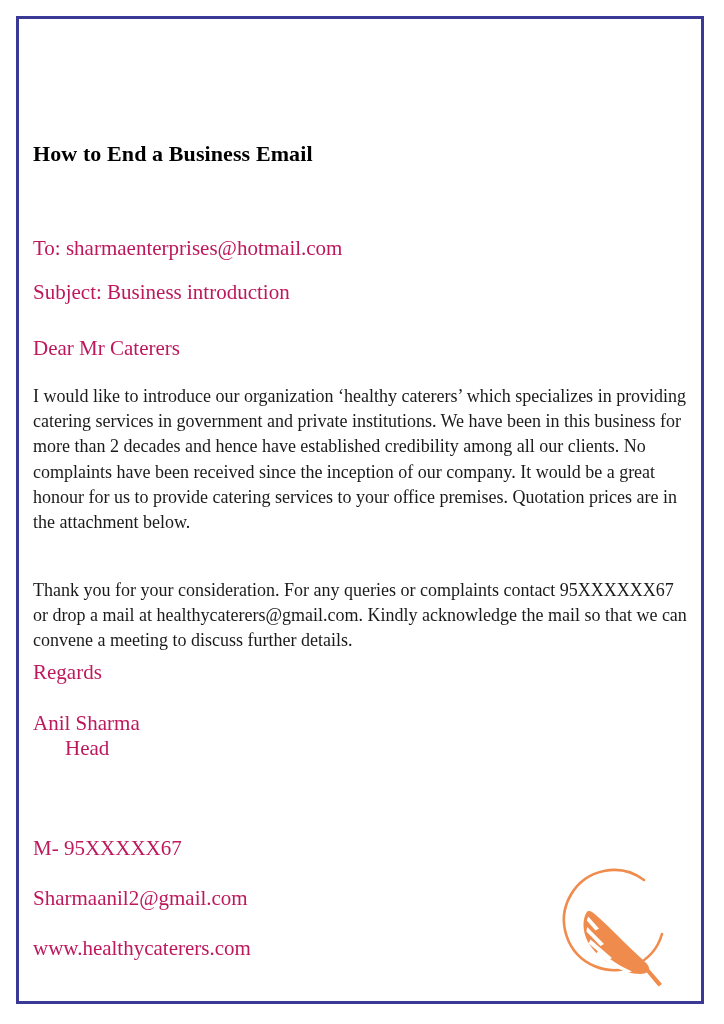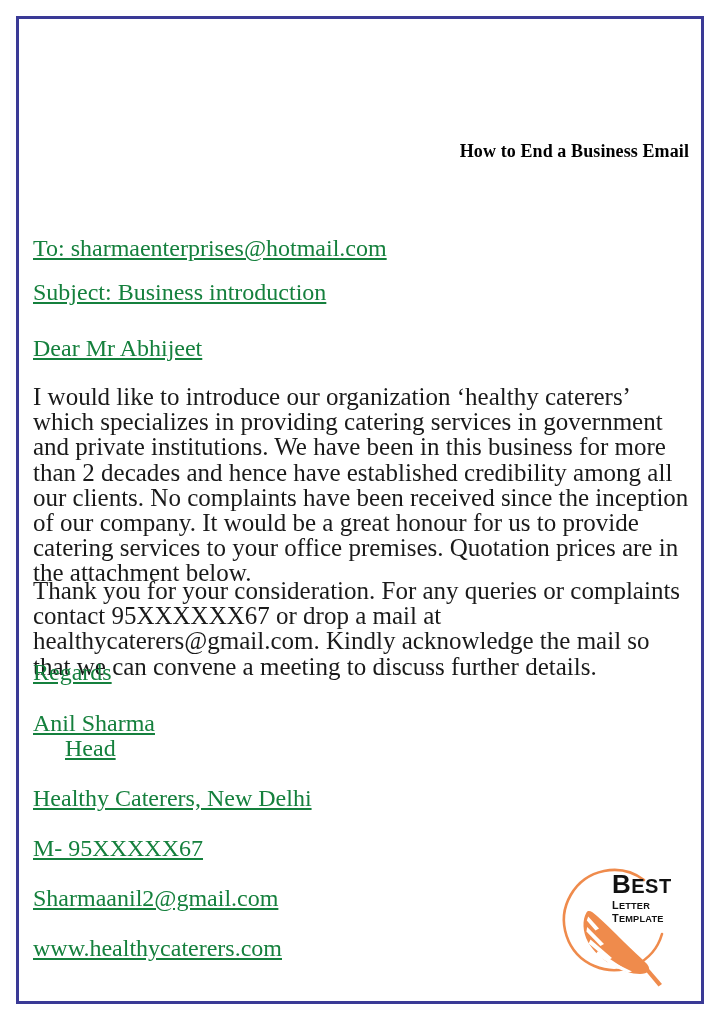--- a/index.html
+++ b/index.html
@@ -30,40 +30,39 @@
     left: 33px;
     top: 0;
     width: 656px;
     height: 1024px;
   }
   .doc-title {
     position: absolute;
     left: 0;
     top: 141px;
     width: 656px;
-    text-align: right;
-    font-size: 18px;
+    text-align: left;
+    font-size: 22px;
     font-weight: bold;
     color: #000000;
     letter-spacing: 0.1px;
   }
   .line {
     position: absolute;
     left: 0;
-    font-size: 24px;
+    font-size: 21px;
     line-height: 25px;
-    color: #15803d;
+    color: #be185d;
     white-space: nowrap;
-    text-decoration: underline;
   }
   .para {
     position: absolute;
     left: 0;
     width: 656px;
-    font-size: 25px;
+    font-size: 18px;
     line-height: 25.2px;
     color: #1a1a1a;
     text-align: left;
   }
   .l-to      { top: 236px; }
   .l-subject { top: 280px; }
   .l-dear    { top: 336px; }
   .p-body    { top: 384px; }
   .p-thanks  { top: 560px; margin-top: 18px; }
   .l-regards { top: 660px; }
@@ -120,33 +119,32 @@
   <div class="page-border"></div>
 
   <div class="content">
 
     <div class="doc-title">How to End a Business Email</div>
 
     <div class="line l-to">To: sharmaenterprises@hotmail.com</div>
 
     <div class="line l-subject">Subject: Business introduction</div>
 
-    <div class="line l-dear">Dear Mr Abhijeet</div>
+    <div class="line l-dear">Dear Mr Caterers</div>
 
     <div class="para p-body">I would like to introduce our organization ‘healthy caterers’ which specializes in providing catering services in government and private institutions. We have been in this business for more than 2 decades and hence have established credibility among all our clients. No complaints have been received since the inception of our company. It would be a great honour for us to provide catering services to your office premises. Quotation prices are in the attachment below.</div>
 
     <div class="para p-thanks">Thank you for your consideration. For any queries or complaints contact 95XXXXXX67 or drop a mail at healthycaterers@gmail.com. Kindly acknowledge the mail so that we can convene a meeting to discuss further details.</div>
 
     <div class="line l-regards">Regards</div>
 
     <div class="line l-name">Anil Sharma</div>
 
     <div class="line l-head">Head</div>
 
-    <div class="line l-company">Healthy Caterers, New Delhi</div>
 
     <div class="line l-mobile">M- 95XXXXX67</div>
 
     <div class="line l-email">Sharmaanil2@gmail.com</div>
 
     <div class="line l-website">www.healthycaterers.com</div>
 
   </div>
 
   <div class="logo">
@@ -167,19 +165,15 @@
       <g fill="#ffffff">
         <path d="M36.2 54.5 L 47 66.5 L 43.5 68.5 L 34.8 58.5 Z"></path>
         <path d="M35.2 65 L 52 82 L 48.5 84 L 34.4 69.5 Z"></path>
         <path d="M38.5 77.5 L 60 96 L 56.5 98 L 36.6 81.5 Z"></path>
         <path d="M46 89 L 70 105 L 66 106.8 L 43.5 92.5 Z"></path>
         <path d="M57.5 98.5 L 80 109.5 L 75.5 110.8 L 54.5 101.5 Z"></path>
         <path d="M60.5 57 L 64.5 54 L 77 72 L 73.5 74 Z"></path>
         <path d="M72 69 L 76 66.5 L 87 84 L 83.5 86 Z"></path>
       </g>
     </svg>
-    <div class="logo-text">
-      <div class="logo-best"><span class="cap">B</span><span>EST</span></div>
-      <div class="logo-sub"><span class="cap">L</span><span>ETTER </span><span class="cap">T</span><span>EMPLATE</span></div>
-    </div>
   </div>
 
 </div>
 
 </body></html>

